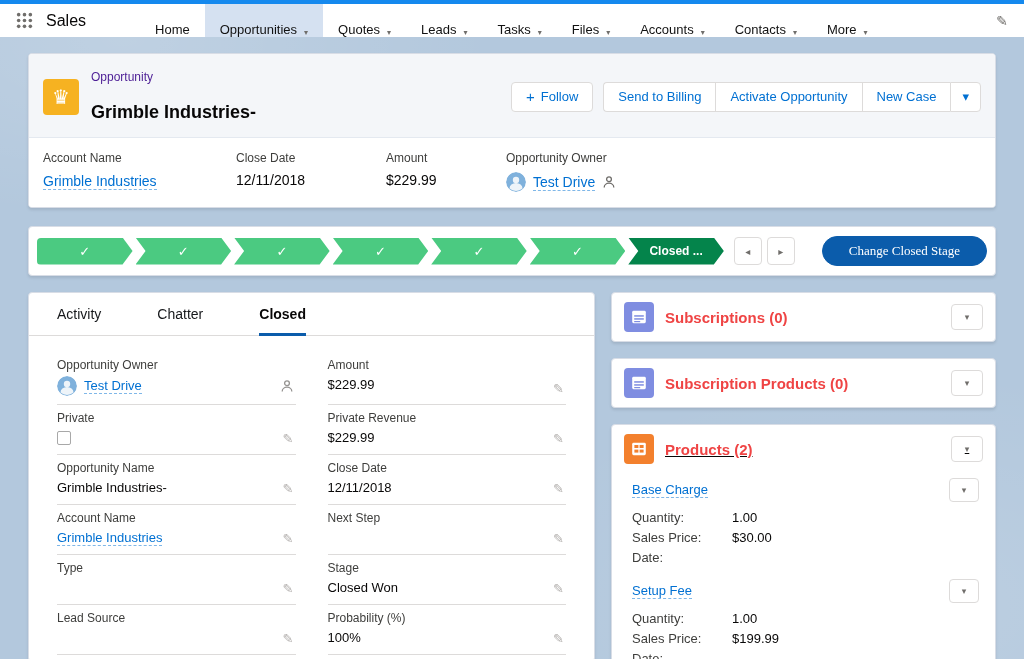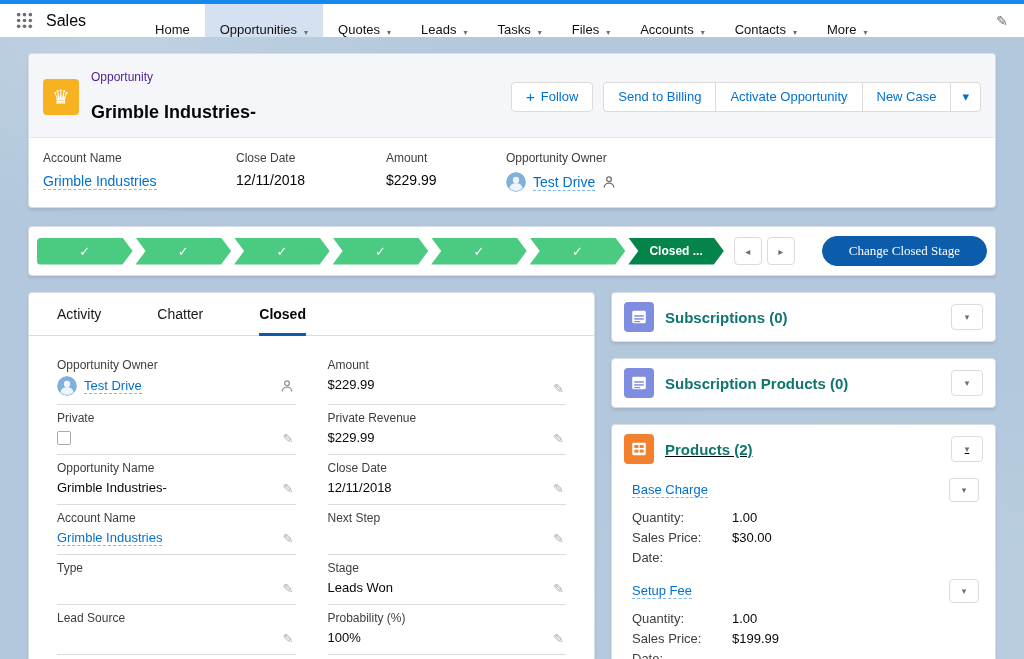--- a/index.html
+++ b/index.html
@@ -78,21 +78,21 @@
   .f-edit { position:absolute; right:2px; bottom:8px; color:#b0adab; font-size:13px; font-family:"DejaVu Sans", sans-serif; cursor:pointer; }
   .checkbox { width:14px; height:14px; border:1px solid #a8a8a8; border-radius:2px; background:#fff; display:inline-block; cursor:pointer; }
 
   
   .right-col { flex:1; display:flex; flex-direction:column; gap:16px; min-width:0; }
   .related-head { display:flex; align-items:center; gap:11px; }
   .related-card { padding:9px 12px; }
   .rel-icon { width:30px; height:30px; border-radius:4px; display:flex; align-items:center; justify-content:center; flex:none; }
   .rel-icon.sub { background:#7f8de1; }
   .rel-icon.prod { background:#f3802d; }
-  .rel-title { font-size:15px; font-weight:700; color:#0f766e; flex:1; cursor:pointer; }
+  .rel-title { font-size:15px; font-weight:700; color:#ef4444; flex:1; cursor:pointer; }
   .rel-dd { width:32px; height:26px; border:1px solid #dddbda; border-radius:4px; background:#fff; color:#706e6b; display:flex; align-items:center; justify-content:center; cursor:pointer; flex:none; }
   .rel-dd span, .mini-dd span { font-family:"DejaVu Sans", sans-serif; font-size:9px; }
   .products-card .related-head { margin-bottom:10px;text-decoration:underline; }
   .p-item { padding:4px 4px 8px 8px; }
   .p-name-row { display:flex; align-items:center; margin-bottom:5px; }
   .p-name { font-size:13px; }
   .mini-dd { margin-left:auto; width:30px; height:24px; border:1px solid #dddbda; border-radius:4px; background:#fff; color:#706e6b; display:flex; align-items:center; justify-content:center; cursor:pointer; }
   .p-row { display:grid; grid-template-columns:100px 1fr; font-size:13px; padding:2.5px 0; }
   .p-row-label { color:#3e3e3c; }
   .p-row-value { color:#080707; min-height:15px; }
@@ -338,21 +338,21 @@
           </div>
 
           <div class="field">
             <div class="f-label">Type</div>
             <div class="f-value"></div>
             <span class="f-edit">✎</span>
           </div>
 
           <div class="field">
             <div class="f-label">Stage</div>
-            <div class="f-value">Leads Won</div>
+            <div class="f-value">Closed Won</div>
             <span class="f-edit">✎</span>
           </div>
 
           <div class="field">
             <div class="f-label">Lead Source</div>
             <div class="f-value"></div>
             <span class="f-edit">✎</span>
           </div>
 
           <div class="field">

